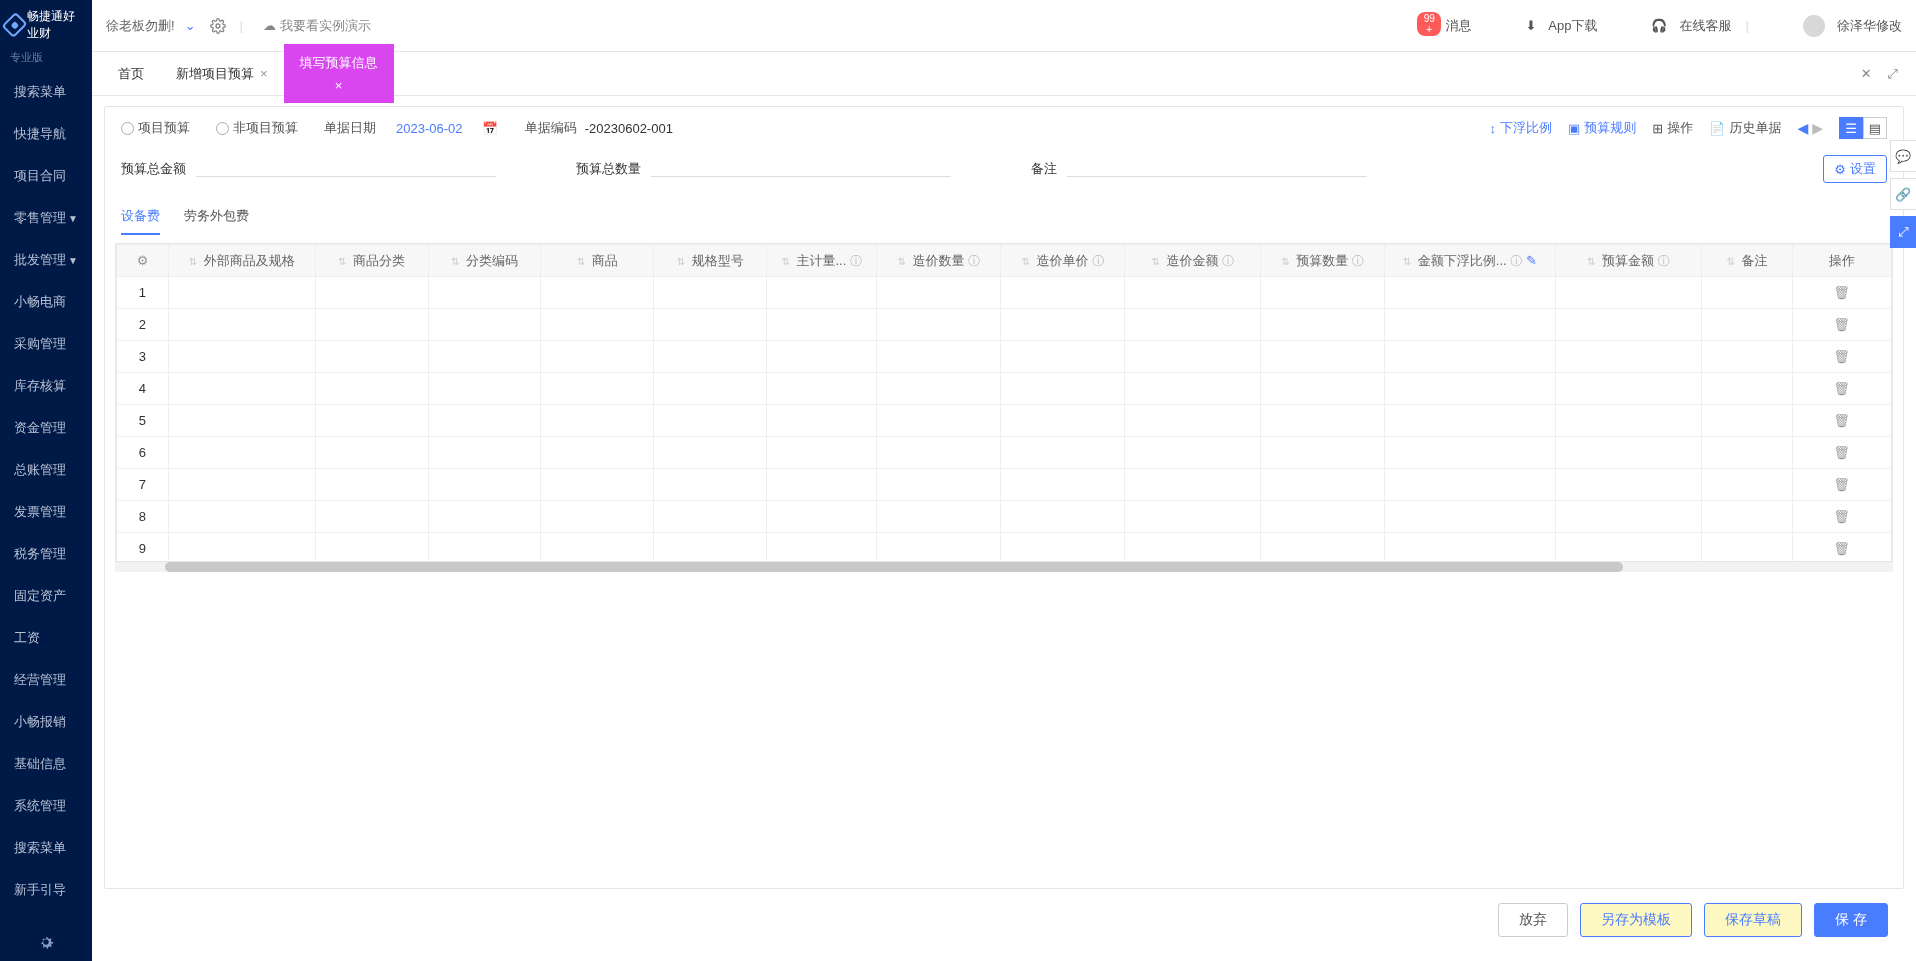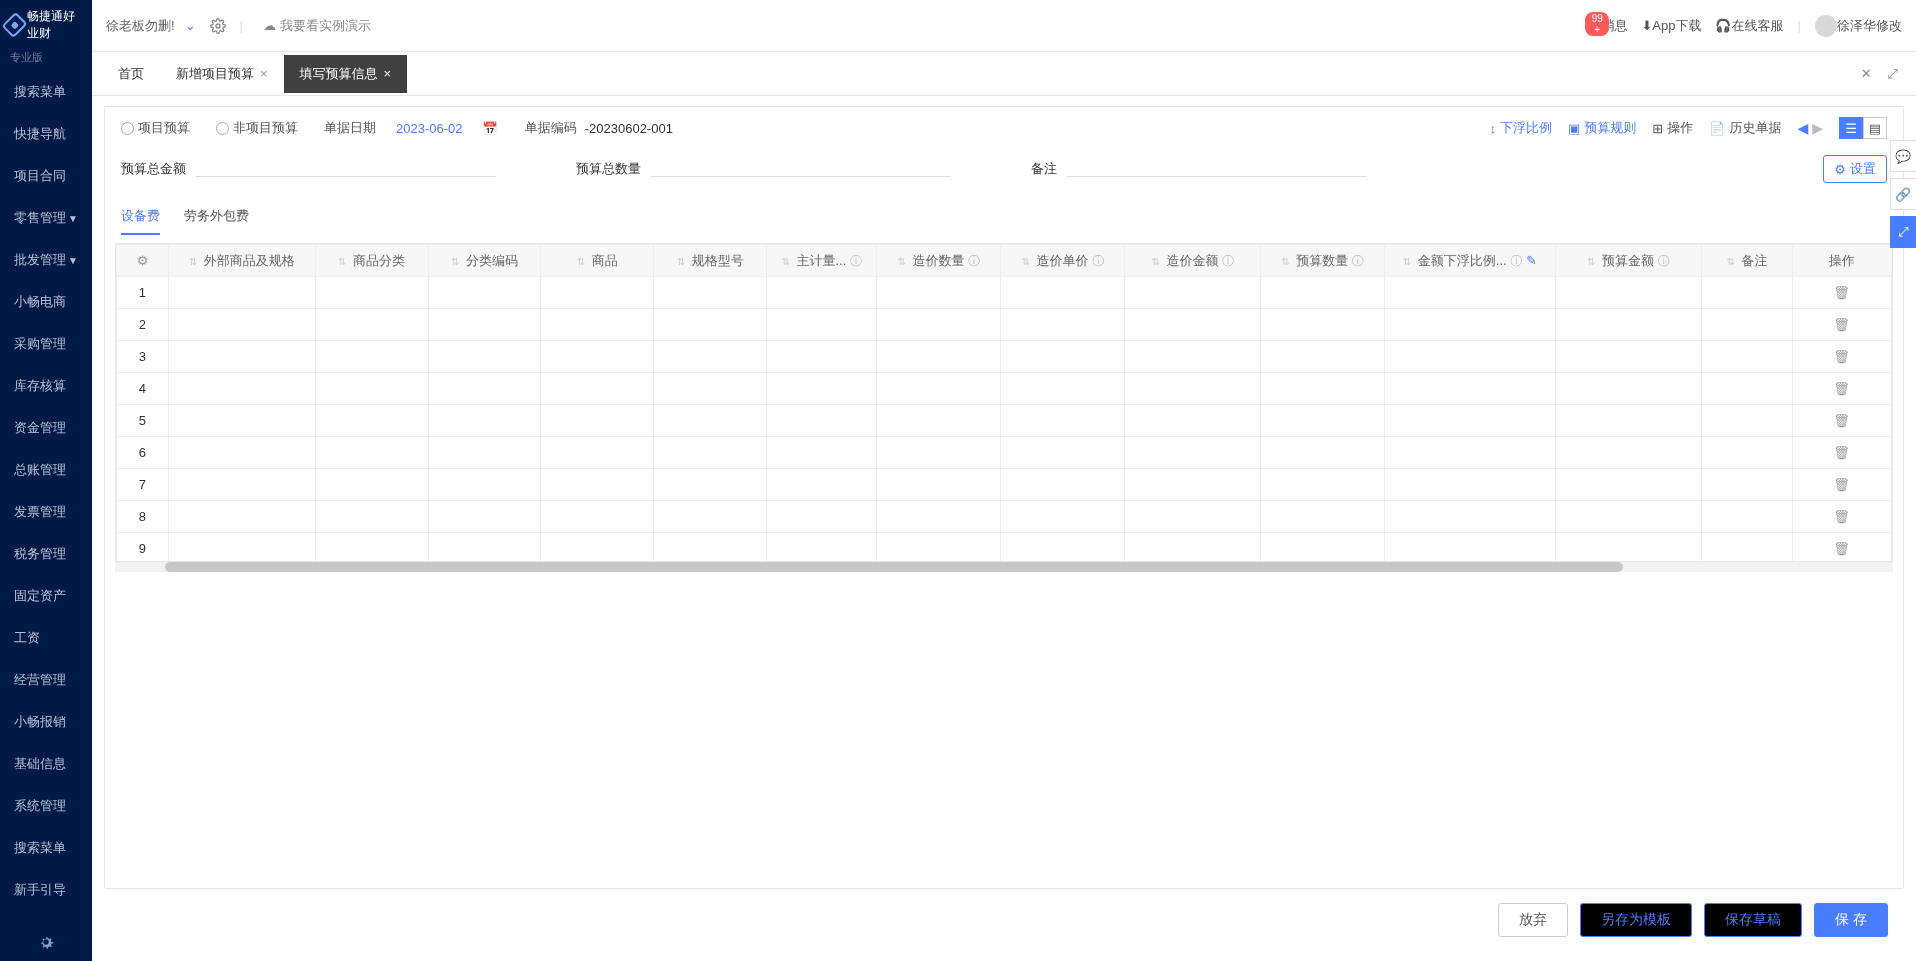--- a/index.html
+++ b/index.html
@@ -16,30 +16,30 @@
 .sidebar-item { padding: 12px 14px; font-size: 13px; cursor: pointer; display: flex; align-items: center; justify-content: space-between; }
 .sidebar-settings { padding: 8px; text-align: center; }
 .gear-icon { display: inline-block; width: 16px; height: 16px; }
 
 
 .topbar { height: 52px; border-bottom: 1px solid #e6e6e6; display: flex; align-items: center; padding: 0 14px; gap: 14px; text-align: center; }
 .tenant { display: flex; align-items: center; gap: 10px; color: #666; }
 .tenant .chev { color: #4a7cff; }
 .promo { color: #888; display: flex; align-items: center; gap: 4px; margin-left: 6px; }
 .topbar-spacer { flex: 1; }
-.top-action { display: flex; align-items: center; gap: 0; color: #555; cursor: pointer; font-size: 13px; }
+.top-action { display: flex; align-items: center; gap: 12px; color: #555; cursor: pointer; font-size: 13px; margin-left: 40px; }
 .top-action .badge { position: absolute; top: -6px; right: -8px; background: #ff5a5a; color: #fff; border-radius: 8px; padding: 1px 6px; font-size: 10px; }
 .msg-wrap { position: relative; }
 .avatar { width: 22px; height: 22px; border-radius: 50%; background: #d8d8d8; display: inline-block; }
 
 
 .tabs-row { height: 44px; border-bottom: 1px solid #e6e6e6; display: flex; align-items: center; padding: 0 10px; gap: 0; }
 .tab { padding: 10px 16px; cursor: pointer; color: #333; display: flex; align-items: center; gap: 6px; }
 .tab .close { color: #999; }
-.tab.active { background: #404040; color: #fff; }
+.tab.active { background: #d946ef; color: #fff; flex-direction: column; }
 .tab.active .close { color: #fff; }
 .tabs-spacer { flex: 1; }
 .stage-icon { color: #888; margin: 0 8px; cursor: pointer; }
 
 
 .content { padding: 10px 12px 10px; display: flex; flex-direction: column; height: calc(100vh - 52px - 44px); }
 .card { border: 1px solid #e6e6e6; background: #fff; border-radius: 2px; display: flex; flex-direction: column; flex: 1; overflow: hidden; }
 
 .form-row { display: flex; align-items: center; padding: 10px 16px; gap: 26px; border-bottom: 0; }
 .radio { display: inline-flex; align-items: center; gap: 4px; color: #555; cursor: pointer; }
@@ -74,21 +74,21 @@
 .col-idx { width: 46px; text-align: center; }
 .col-op { width: 88px; text-align: center; }
 .row-del { color: #999; cursor: pointer; }
 .hbar-track { height: 10px; background: #f2f2f2; margin: 0 10px 0; position: relative; }
 .hbar-thumb { position: absolute; left: 50px; top: 0; height: 10px; width: 82%; background: #c8c8c8; border-radius: 5px; }
 
 
 .footer { display: flex; align-items: center; justify-content: flex-end; gap: 12px; padding: 14px 16px; border-top: 0; }
 .btn { padding: 7px 20px; border-radius: 3px; cursor: pointer; font-size: 14px; text-align: center; }
 .btn-plain { border: 1px solid #ccc; background: #fff; color: #555; }
-.btn-outline { border: 1px solid #4a7cff; background: #000000; color: #4a7cff; }
+.btn-outline { border: 1px solid #4a7cff; background: #fef9c3; color: #4a7cff; }
 .btn-primary { border: 1px solid #4a7cff; background: #4a7cff; color: #fff; }
 
 
 .right-gutter { position: absolute; right: 0; top: 140px; width: 26px; display: flex; flex-direction: column; gap: 6px; }
 .gutter-btn { width: 26px; height: 32px; background: #fff; border: 1px solid #e0e0e0; border-right: none; display: flex; align-items: center; justify-content: center; color: #888; cursor: pointer; }
 .gutter-btn.active { background: #4a7cff; color: #fff; border-color: #4a7cff; }
 
 svg { display: block; }
 .main { flex: 1; display: flex; flex-direction: column; position: relative; }
 </style>

